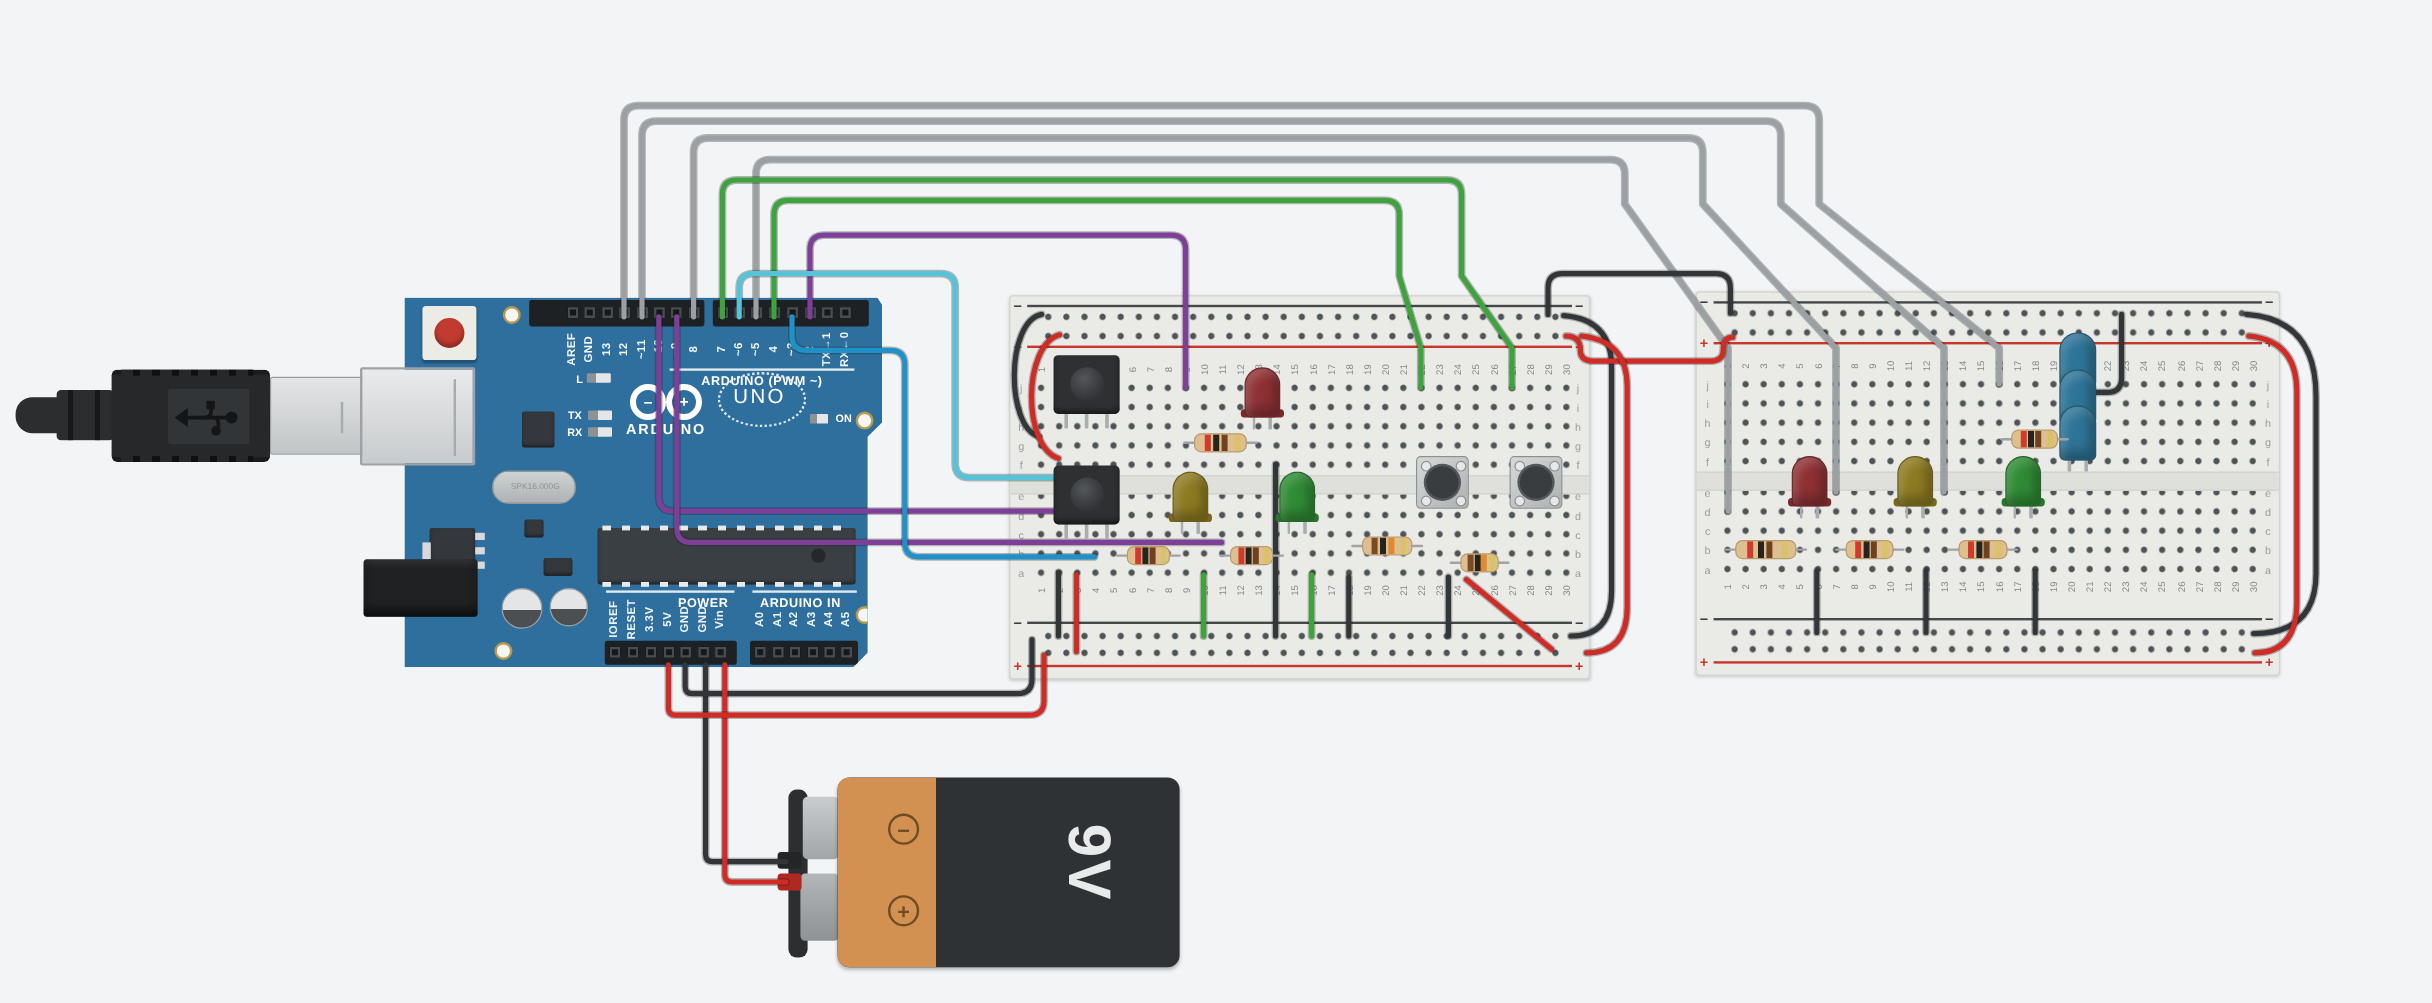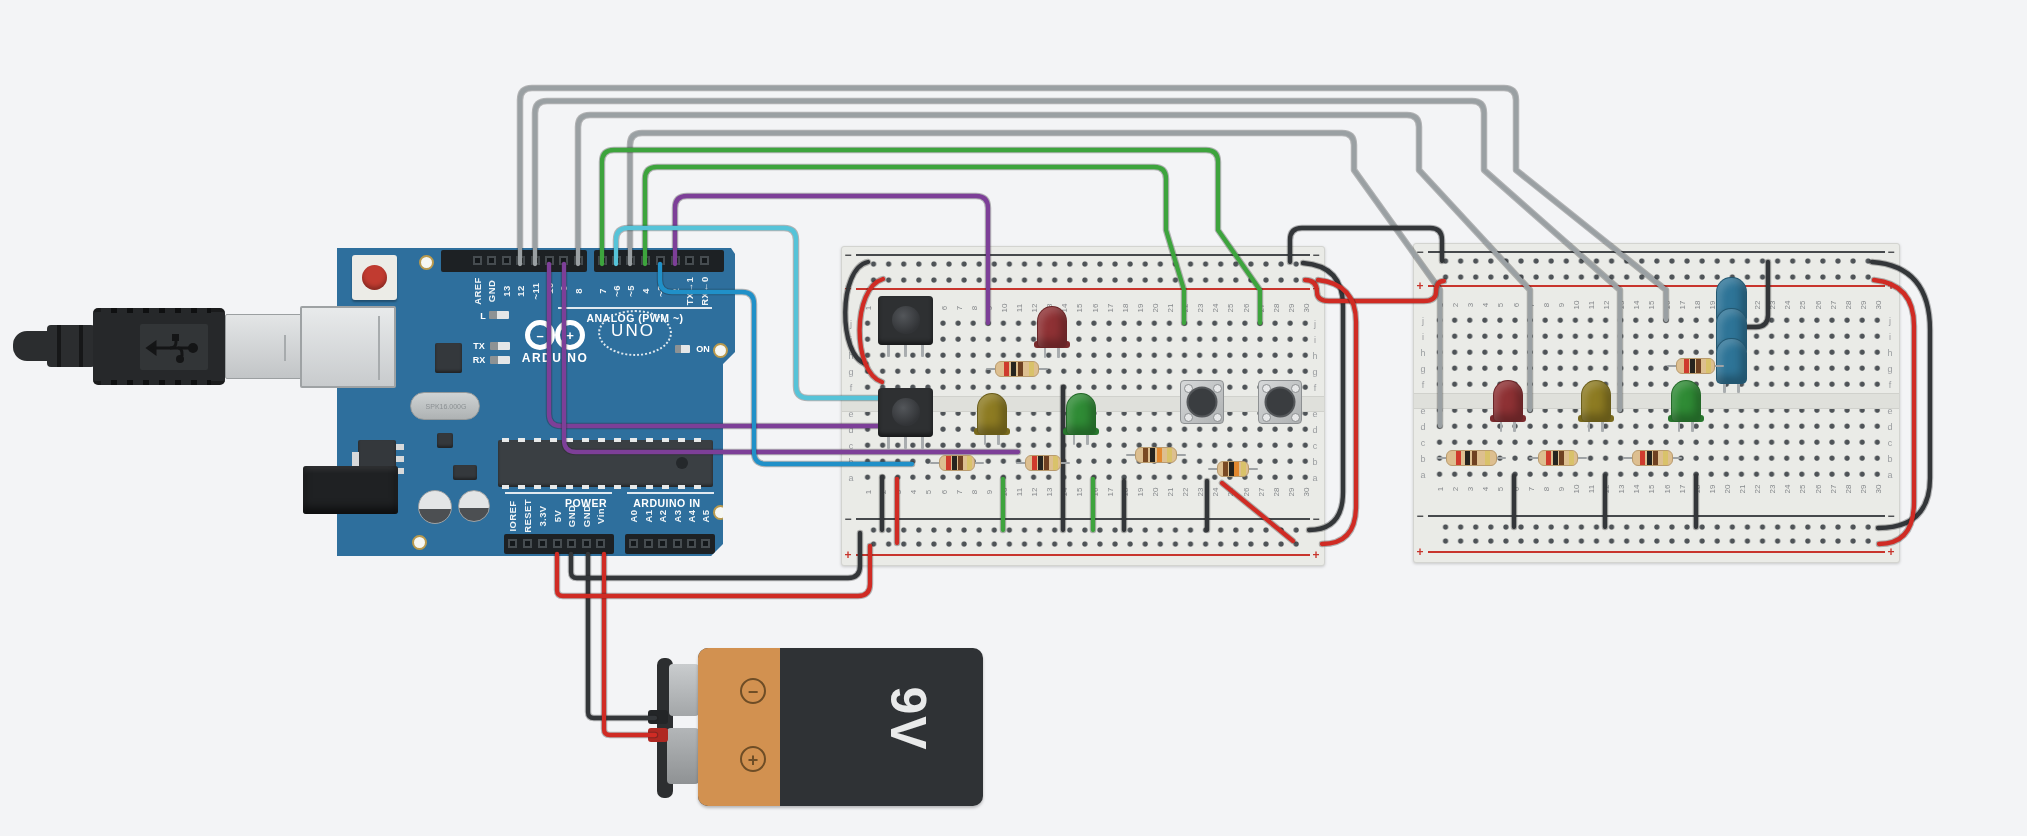--- a/index.html
+++ b/index.html
@@ -57,21 +57,21 @@
     <div class="goldhole" style="left:376px;top:95px;"></div>
     <div class="goldhole" style="left:376px;top:257px;"></div>
     <div class="goldhole" style="left:75px;top:287px;"></div>
 
     <div class="hstrip" style="left:104px;top:2px;width:146px;height:22px;"></div>
     <div class="hstrip" style="left:257px;top:2px;width:130px;height:22px;"></div>
     <div class="hstrip" style="left:167px;top:286px;width:110px;height:20px;"></div>
     <div class="hstrip" style="left:288px;top:286px;width:90px;height:20px;"></div>
 
     <div class="hline" style="left:221px;top:59px;width:154px;"></div>
-    <div class="boardtxt" style="left:298px;top:70px;font-size:10.5px;letter-spacing:.5px;">ANALOG (PWM ~)</div>
+    <div class="boardtxt" style="left:298px;top:70px;font-size:10.5px;letter-spacing:.5px;">ARDUINO (PWM ~)</div>
 
     <div class="boardtxt" style="left:146px;top:68px;font-size:9px;">L</div>
     <div class="ledbar" style="left:152px;top:63px;"></div>
     <div class="boardtxt" style="left:142px;top:98px;font-size:9px;">TX</div>
     <div class="ledbar" style="left:153px;top:94px;"></div>
     <div class="boardtxt" style="left:142px;top:112px;font-size:9px;">RX</div>
     <div class="ledbar" style="left:153px;top:108px;"></div>
 
     <div class="ring" style="left:188px;top:72px;"></div>
     <div class="ring" style="left:218px;top:72px;"></div>

